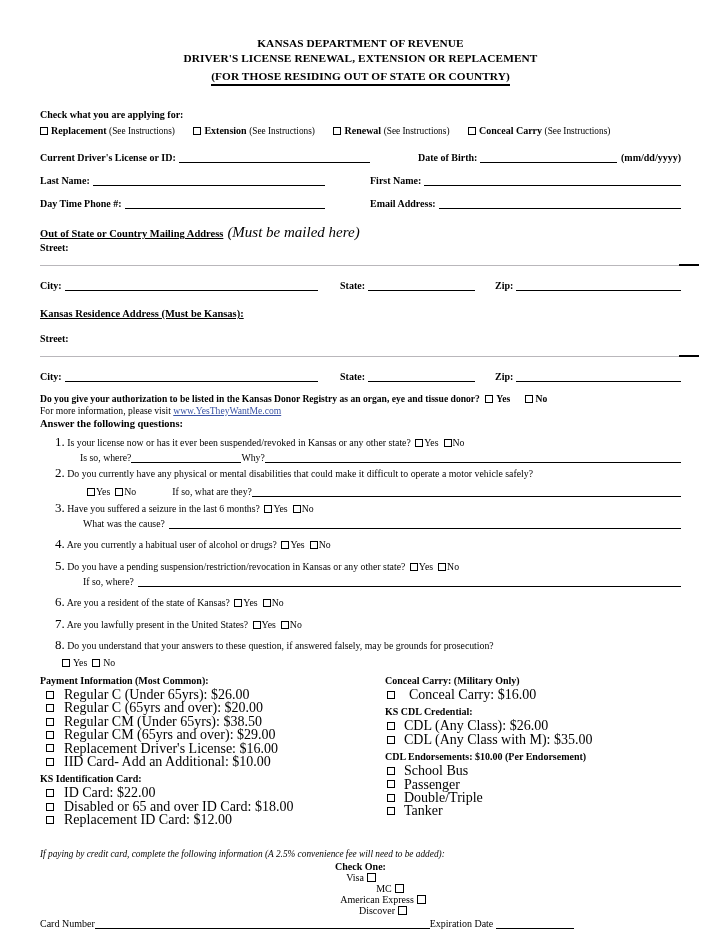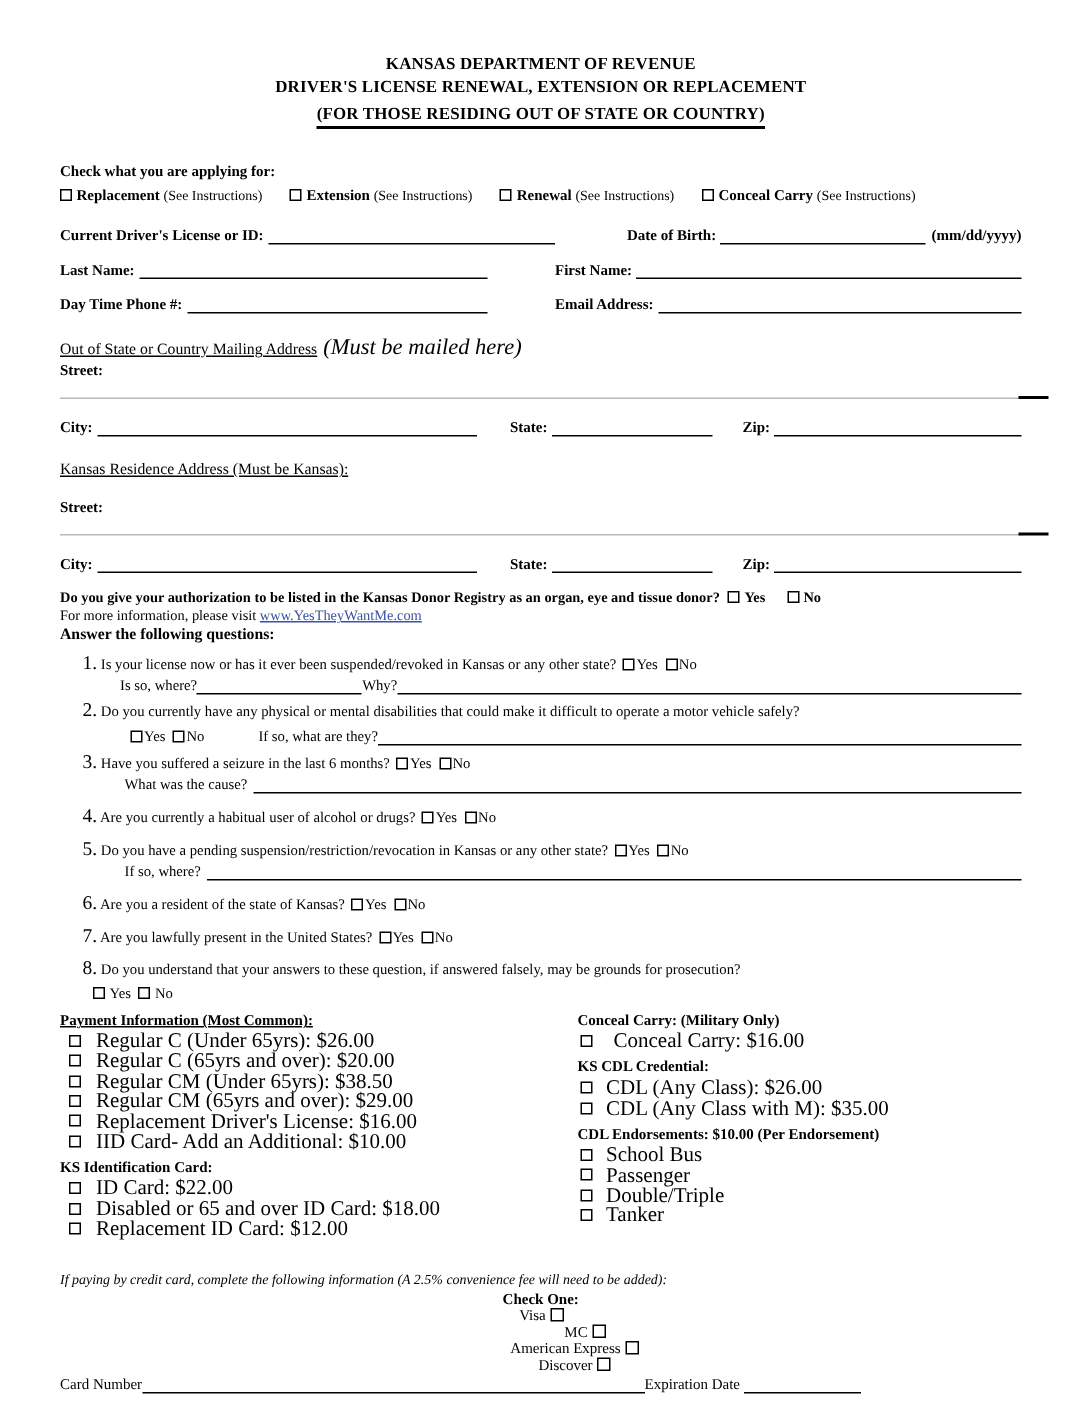--- a/index.html
+++ b/index.html
@@ -41,21 +41,21 @@
     display: inline-block;
     border-bottom: 2px solid #000;
     padding-bottom: 0px;
   }
 
   
   .b { font-weight: bold; }
   .i { font-style: italic; }
 
   .sec-head {
-    font-weight: normal;
+    font-weight: bold;
     font-size: 10.5px;
     text-decoration: underline;
     display: inline-block;
   }
 
   
   .streetline {
     position: relative;
     height: 1px;
     background: #b9b7bb;
@@ -131,21 +131,20 @@
   .yesno { white-space: nowrap; font-size: 9.8px; }
   .yesno .cb { margin-right: 1px; margin-left: 2px;}
 
   
   .pay-wrap { display: flex; }
   .pay-col-l { width: 345px; }
   .pay-col-r { width: 296px; }
   .pay-head {
     font-weight: bold;
     font-size: 10px;
-    text-decoration: underline;
     display: inline-block;
   }
   .pay-head.nounder { text-decoration: none; }
   .pay-item {
     font-size: 14px;
     line-height: 13.4px;
     white-space: nowrap;
   }
   .pay-item .cb { margin-right: 10px; margin-left: 6px; }
   .pay-col-r .pay-item .cb { margin-left: 2px; margin-right: 9px; }

